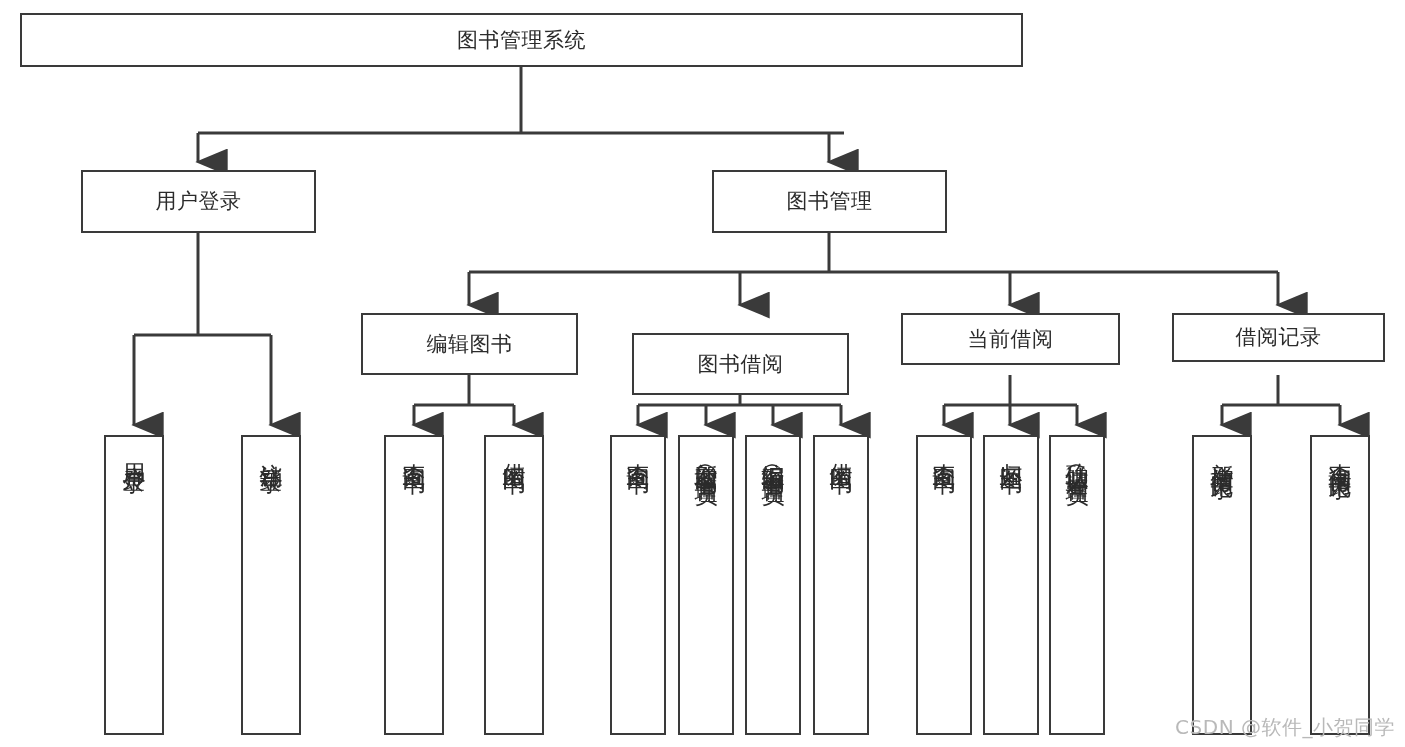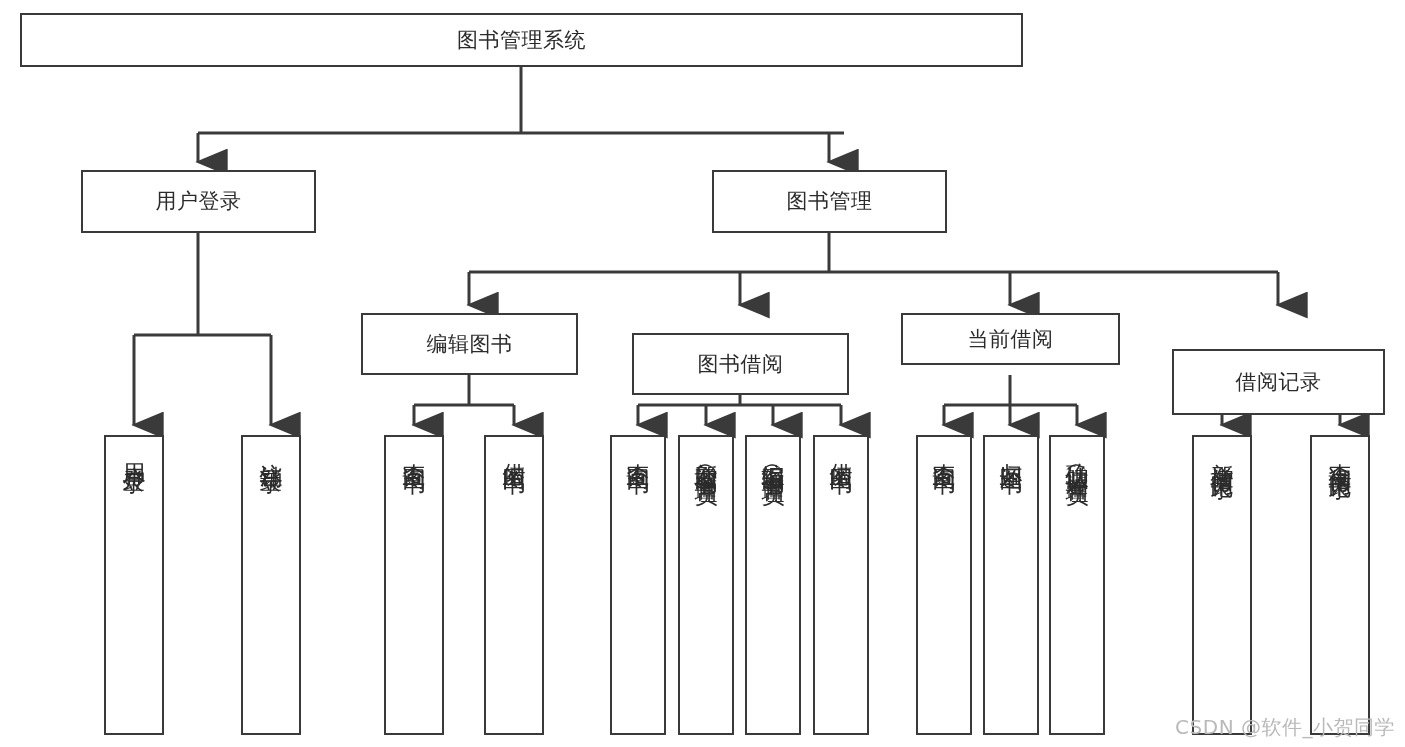--- a/index.html
+++ b/index.html
@@ -138,21 +138,21 @@
 
   <div class="node horizontal" style="left:361px; top:313px; width:217px; height:62px;">
     <span class="node-label">编辑图书</span>
   </div>
   <div class="node horizontal" style="left:632px; top:313px; width:217px; height:62px;margin-top:20px;">
     <span class="node-label">图书借阅</span>
   </div>
   <div class="node horizontal" style="left:901px; top:313px; width:219px; height:52px;">
     <span class="node-label">当前借阅</span>
   </div>
-  <div class="node horizontal" style="left:1172px; top:313px; width:213px; height:66px;margin-top:36px;">
+  <div class="node horizontal" style="left:1172px; top:313px; width:213px; height:49px;">
     <span class="node-label">借阅记录</span>
   </div>
 
   <div class="node vertical" style="left:104px; top:435px; width:60px; height:300px;">
     <span class="node-label">用户登录</span>
   </div>
   <div class="node vertical" style="left:241px; top:435px; width:60px; height:300px;">
     <span class="node-label">注销登录</span>
   </div>
 

